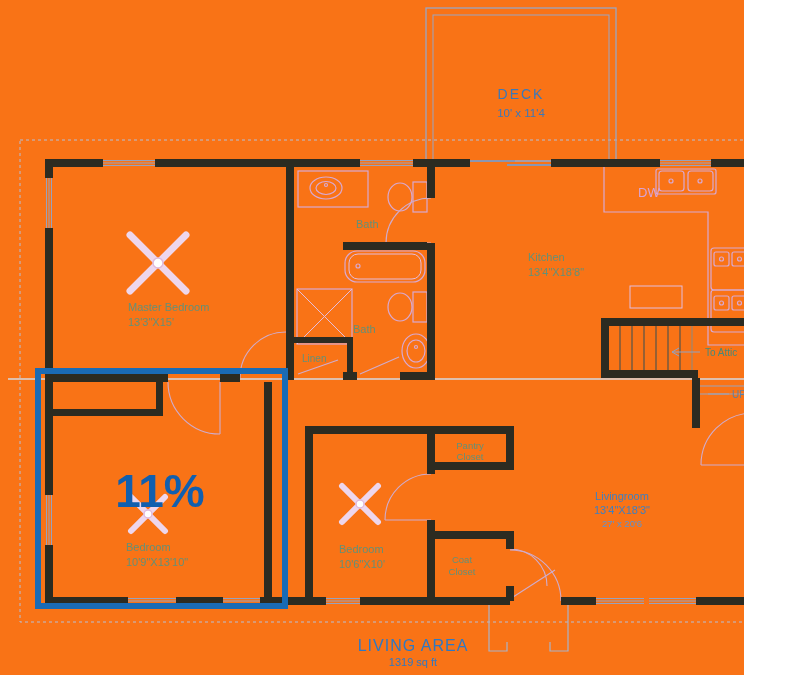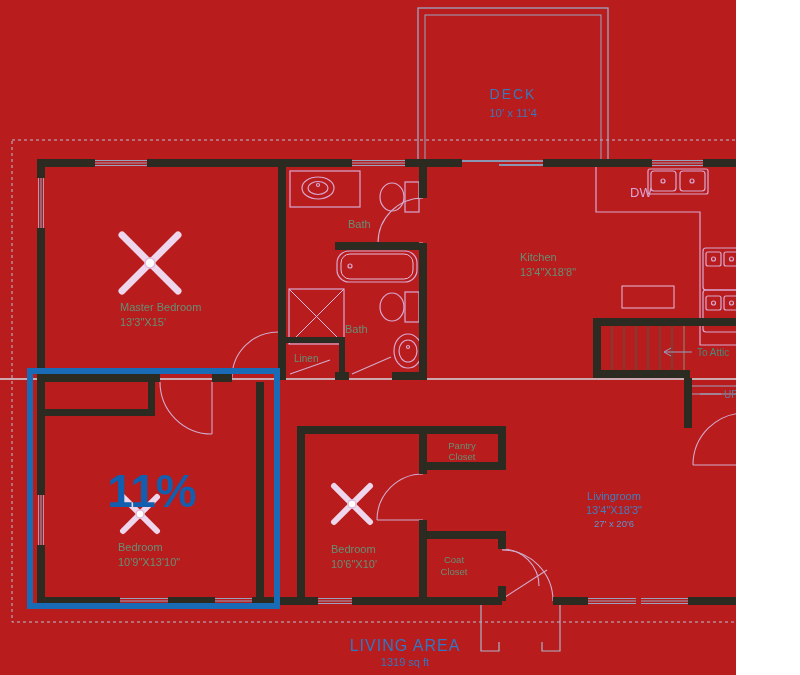--- a/index.html
+++ b/index.html
@@ -1,17 +1,17 @@
 <!DOCTYPE html>
 <html><head>
 <meta charset="utf-8">
 <style>
   html,body{margin:0;padding:0;background:#ffffff;}
-  #stage{position:relative;width:736px;height:675px;background:#b91c1c;overflow:hidden;
-         font-family:"Liberation Sans", sans-serif;}
+  #stage{position:relative;width:736px;height:675px;background:#f97316;overflow:hidden;
+         font-family:"Liberation Sans", sans-serif;padding-left:8px;}
   svg{display:block}
   .w{fill:#2c2b21;}
   .win{stroke:#97a2bd;stroke-width:1;fill:none;}
   .fx{stroke:#d8a9d2;stroke-width:1.2;fill:none;}
   .fx2{stroke:#e3bddd;stroke-width:1;fill:none;}
   .door{stroke:#cfaccd;stroke-width:1.1;fill:none;}
   .tread{stroke:#55544a;stroke-width:1.2;}
   .lite{stroke:#aab3c8;stroke-width:1.2;fill:none;}
   .green-lb{fill:#649077;font-size:11px;}
   .green-sm{fill:#649077;font-size:9.5px;}

